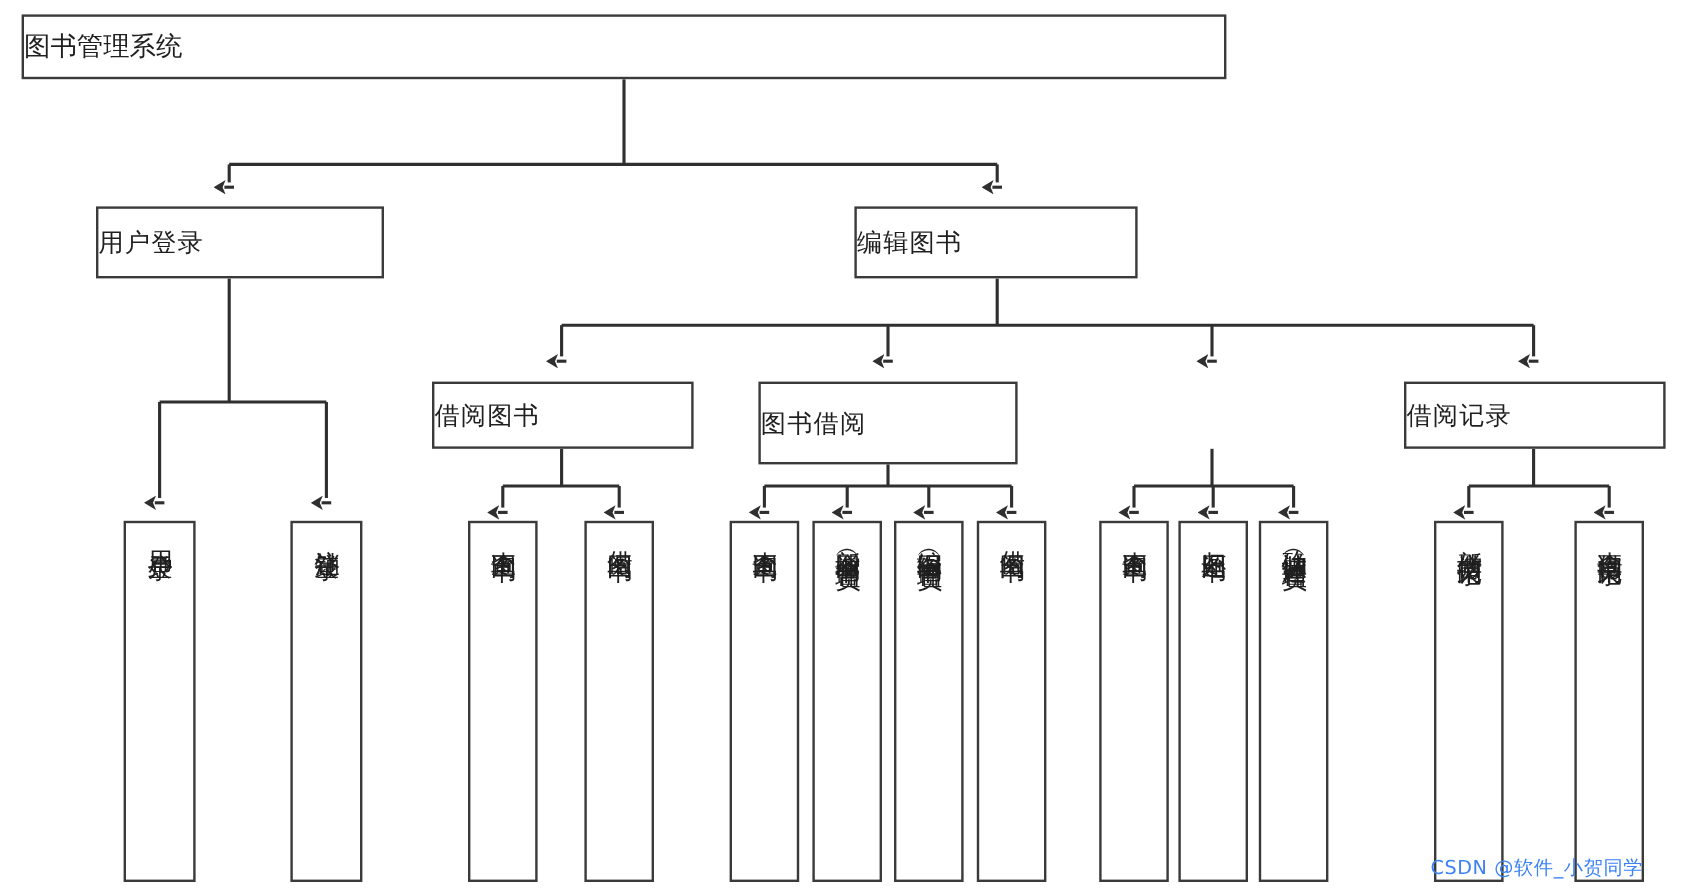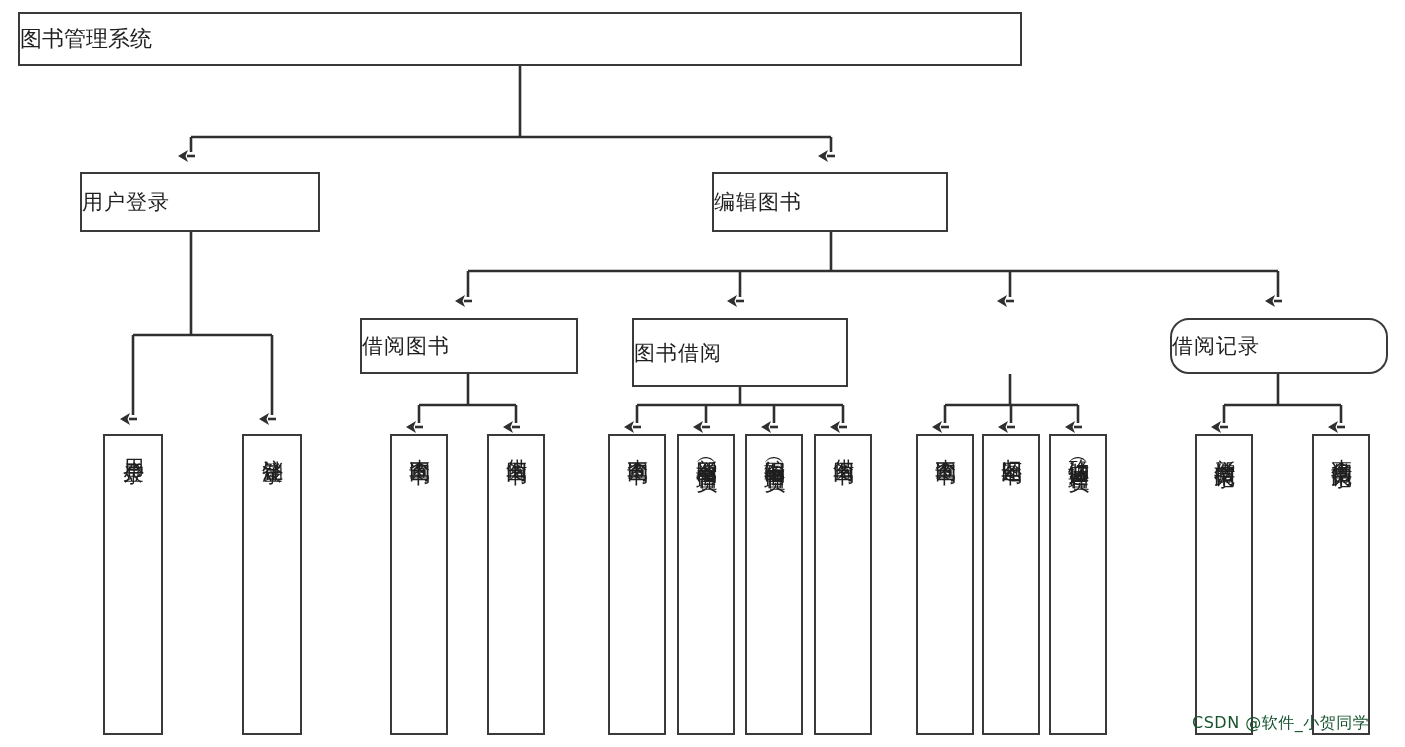--- a/index.html
+++ b/index.html
@@ -6,21 +6,21 @@
   body{font-family:"DejaVu Sans","Liberation Sans",sans-serif;}
   #canvas{position:relative;width:1405px;height:747px;background:#ffffff;overflow:hidden;}
   svg#wires{position:absolute;left:0;top:0;width:1405px;height:747px;}
   .node{position:absolute;box-sizing:border-box;border:2px solid #3a3a3a;background:#ffffff;
         display:flex;align-items:center;color:#1f1f1f;}
   .node.h{font-size:21px;letter-spacing:1px;}
   .node.root{font-size:22px;}
   .node.v{align-items:flex-start;justify-content:center;padding-top:6px;}
   .vtext{writing-mode:vertical-rl;text-orientation:upright;font-size:21px;line-height:1.30;
          letter-spacing:2px;white-space:nowrap;color:#1f1f1f;}
-  .watermark{position:absolute;font-size:16px;color:#14532d;white-space:nowrap;letter-spacing:.5px;}
+  .watermark{position:absolute;font-size:16px;color:#3b82f6;white-space:nowrap;letter-spacing:.5px;}
 </style>
 </head>
 <body>
 
 <div id="canvas">
 
   <svg id="wires" viewBox="0 0 1405 747" xmlns="http://www.w3.org/2000/svg">
     <defs>
       <marker id="arw" markerWidth="10" markerHeight="12" refX="1" refY="6" orient="auto" markerUnits="userSpaceOnUse">
         <path d="M0,0 L10,6 L0,12 L2.5,6 Z" fill="#2f2f2f"></path>
@@ -108,21 +108,21 @@
   <div class="node h" style="left:712px;top:172px;width:236px;height:60px;">
     <span>编辑图书</span>
   </div>
 
   <div class="node h" style="left:360px;top:318px;width:218px;height:56px;">
     <span>借阅图书</span>
   </div>
   <div class="node h" style="left:632px;top:318px;width:216px;height:69px;">
     <span>图书借阅</span>
   </div>
-  <div class="node h" style="left:1170px;top:318px;width:218px;height:56px;border-radius:19px;">
+  <div class="node h" style="left:1170px;top:318px;width:218px;height:56px;">
     <span>借阅记录</span>
   </div>
 
   <div class="node v" style="left:103px;top:434px;width:60px;height:301px;">
     <span class="vtext">用户登录</span>
   </div>
   <div class="node v" style="left:242px;top:434px;width:60px;height:301px;">
     <span class="vtext">注销登录</span>
   </div>
 

